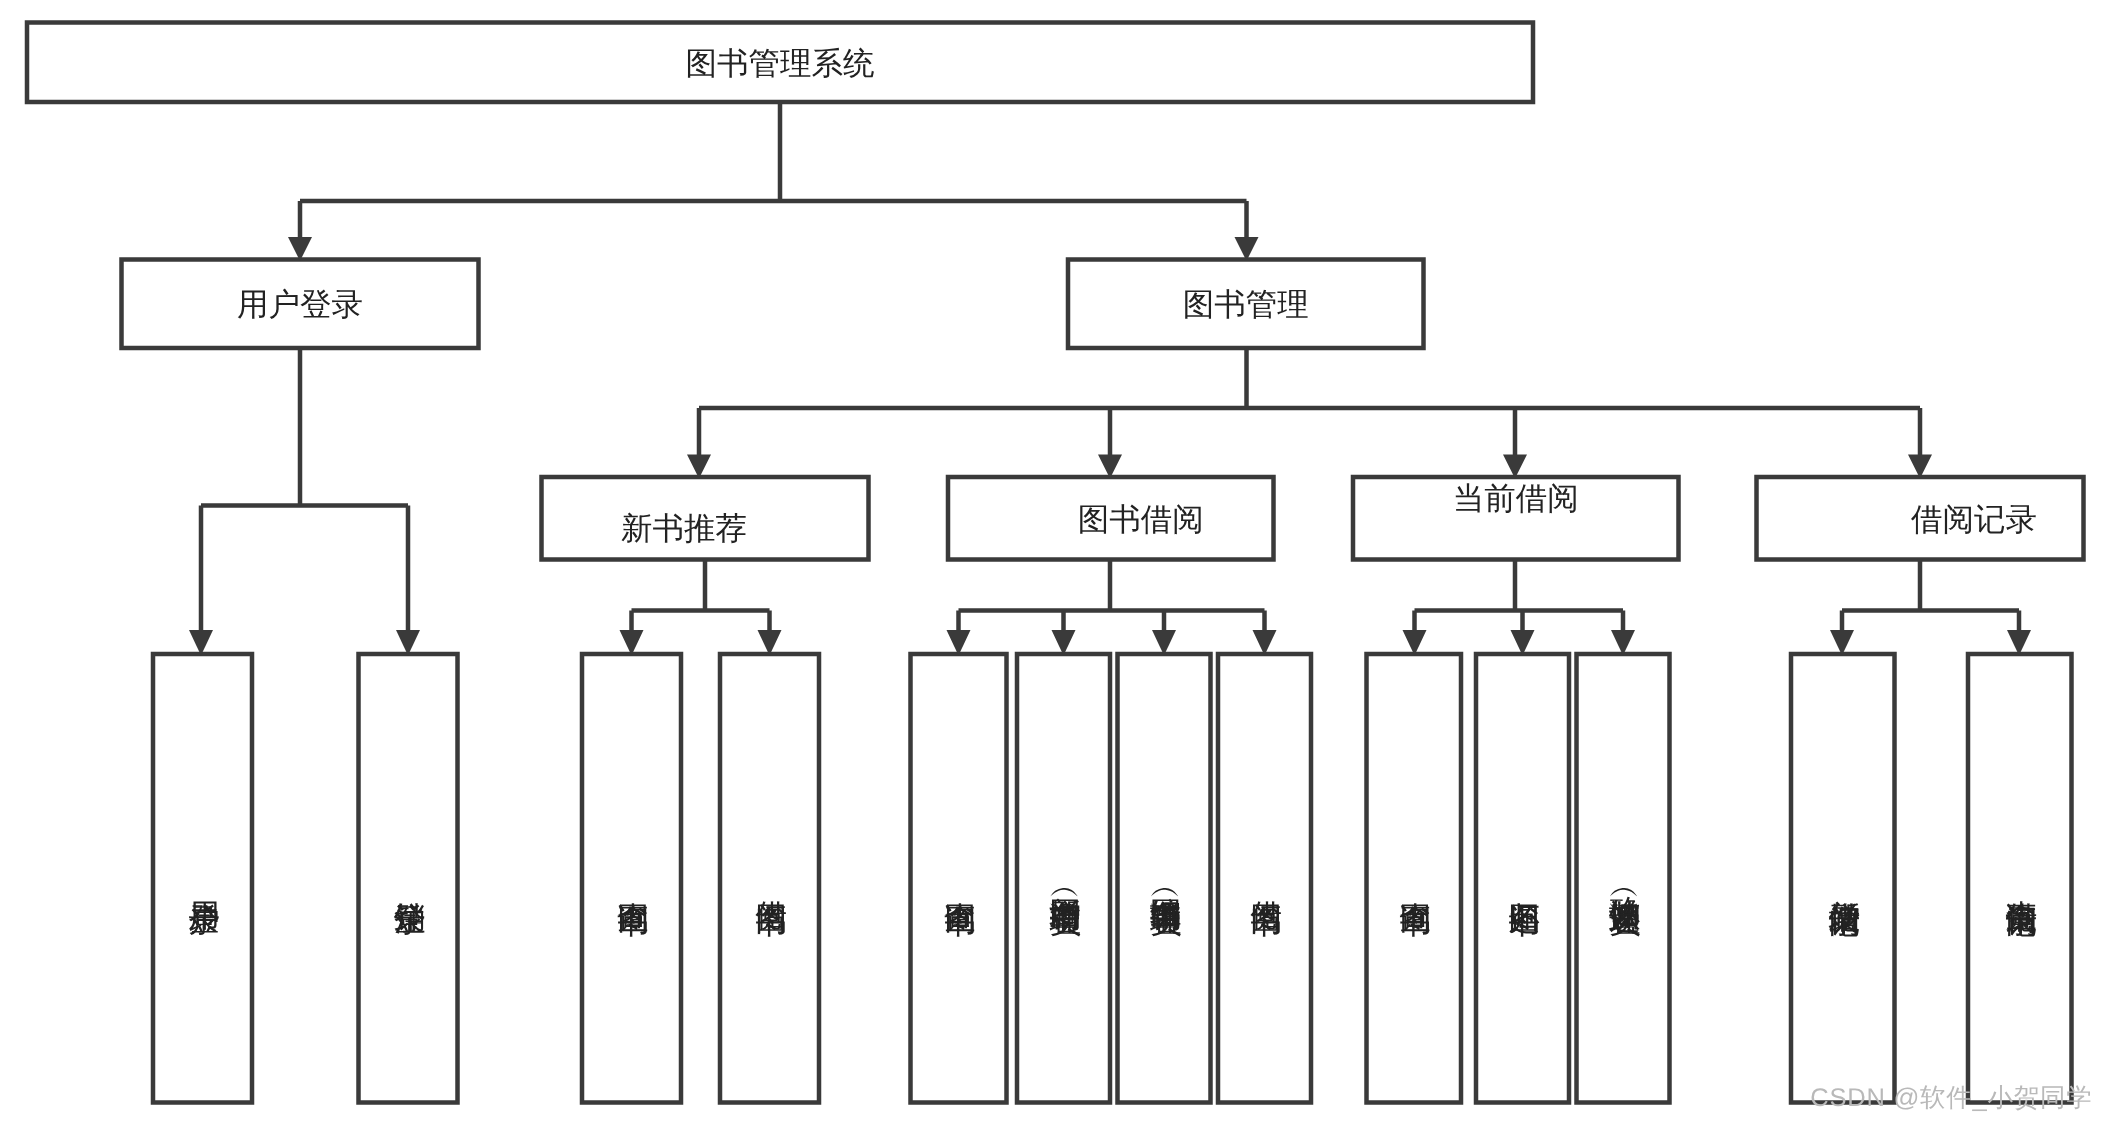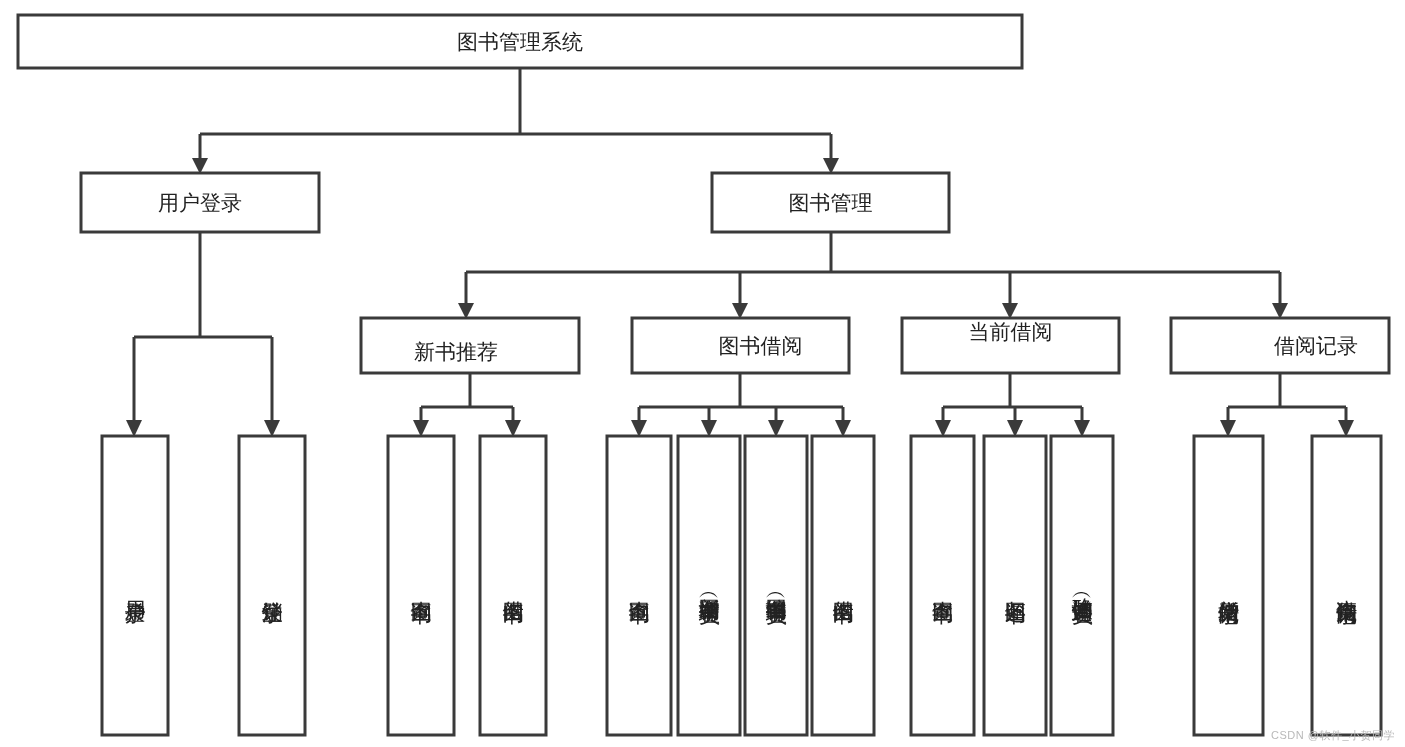--- a/index.html
+++ b/index.html
@@ -34,21 +34,21 @@
     justify-content:center;
     font-size:21px;
     color:#222;
     white-space:nowrap;
     pointer-events:none;
   }
   #watermark{
     position:absolute;
     right:10px;
     bottom:4px;
-    font-size:11px;
+    font-size:17px;
     color:#b9b9b9;
     letter-spacing:0.5px;
     white-space:nowrap;
   }
 </style>
 </head>
 <body>
 
 <div id="diagram-root">
 

